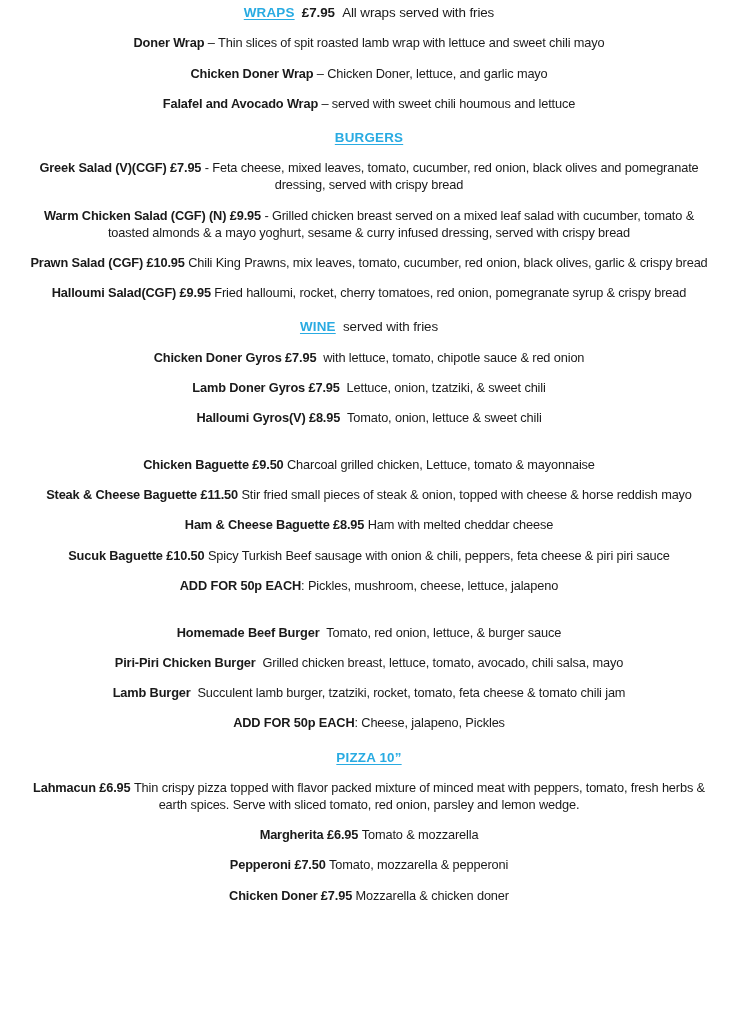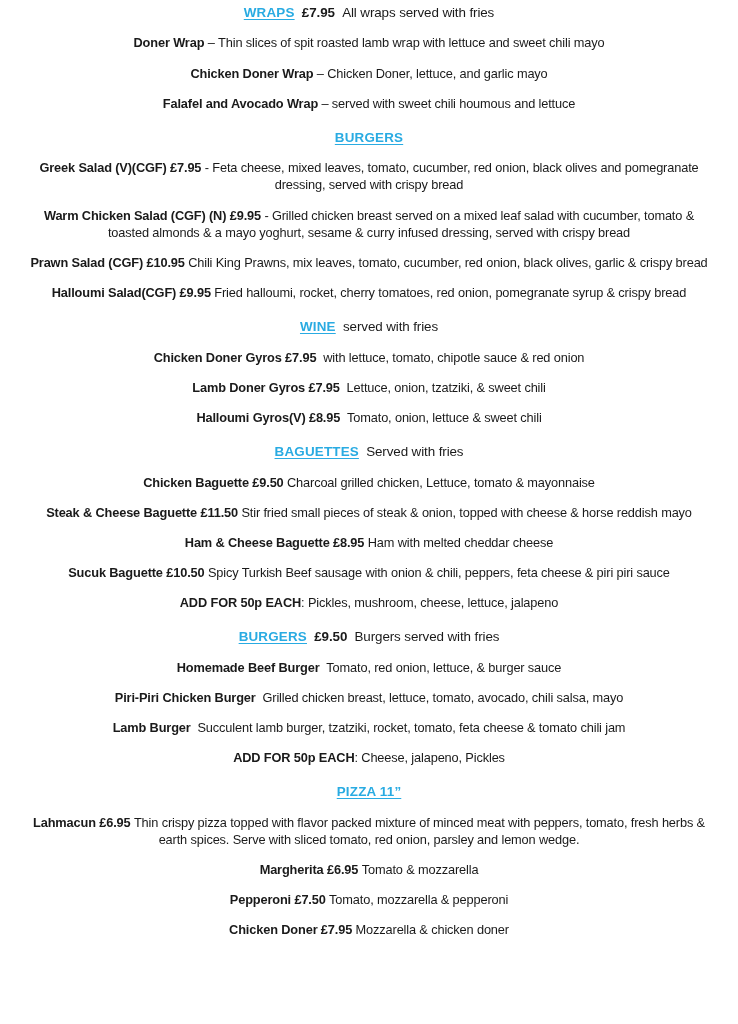--- a/index.html
+++ b/index.html
@@ -108,43 +108,41 @@
       <div class="line"><span class="item-name">Halloumi Salad(CGF) £9.95</span>&nbsp;<span class="item-desc">Fried halloumi, rocket, cherry tomatoes, red onion, pomegranate syrup &amp; crispy bread</span></div>
       <div class="gap-lg"></div>
       <div class="section-head"><span class="head-word">WINE</span>&nbsp;&nbsp;<span class="head-note">served with fries</span></div>
       <div class="gap-md"></div>
       <div class="line"><span class="item-name">Chicken Doner Gyros £7.95</span>&nbsp;&nbsp;<span class="item-desc">with lettuce, tomato, chipotle sauce &amp; red onion</span></div>
       <div class="gap-md"></div>
       <div class="line"><span class="item-name">Lamb Doner Gyros £7.95</span>&nbsp;&nbsp;<span class="item-desc">Lettuce, onion, tzatziki, &amp; sweet chili</span></div>
       <div class="gap-md"></div>
       <div class="line"><span class="item-name">Halloumi Gyros(V) £8.95</span>&nbsp;&nbsp;<span class="item-desc">Tomato, onion, lettuce &amp; sweet chili</span></div>
       <div class="gap-lg"></div>
-      <div class="section-head"><span class="head-word">BAGUETTES</span>&nbsp;&nbsp;<span class="head-note">Served with fries</span></div>
       <div class="gap-md"></div>
       <div class="line"><span class="item-name">Chicken Baguette £9.50</span>&nbsp;<span class="item-desc">Charcoal grilled chicken, Lettuce, tomato &amp; mayonnaise</span></div>
       <div class="gap-md"></div>
       <div class="line"><span class="item-name">Steak &amp; Cheese Baguette £11.50</span>&nbsp;<span class="item-desc">Stir fried small pieces of steak &amp; onion, topped with cheese &amp; horse reddish mayo</span></div>
       <div class="gap-md"></div>
       <div class="line"><span class="item-name">Ham &amp; Cheese Baguette £8.95</span>&nbsp;<span class="item-desc">Ham with melted cheddar cheese</span></div>
       <div class="gap-md"></div>
       <div class="line"><span class="item-name">Sucuk Baguette £10.50</span>&nbsp;<span class="item-desc">Spicy Turkish Beef sausage with onion &amp; chili, peppers, feta cheese &amp; piri piri sauce</span></div>
       <div class="gap-md"></div>
       <div class="line"><span class="item-name">ADD FOR 50p EACH</span><span class="item-desc">: Pickles, mushroom, cheese, lettuce, jalapeno</span></div>
       <div class="gap-lg"></div>
-      <div class="section-head"><span class="head-word">BURGERS</span>&nbsp;&nbsp;<span class="price">£9.50</span>&nbsp;&nbsp;<span class="head-note">Burgers served with fries</span></div>
       <div class="gap-md"></div>
       <div class="line"><span class="item-name">Homemade Beef Burger</span>&nbsp;&nbsp;<span class="item-desc">Tomato, red onion, lettuce, &amp; burger sauce</span></div>
       <div class="gap-md"></div>
       <div class="line"><span class="item-name">Piri-Piri Chicken Burger</span>&nbsp;&nbsp;<span class="item-desc">Grilled chicken breast, lettuce, tomato, avocado, chili salsa, mayo</span></div>
       <div class="gap-md"></div>
       <div class="line"><span class="item-name">Lamb Burger</span>&nbsp;&nbsp;<span class="item-desc">Succulent lamb burger, tzatziki, rocket, tomato, feta cheese &amp; tomato chili jam</span></div>
       <div class="gap-md"></div>
       <div class="line"><span class="item-name">ADD FOR 50p EACH</span><span class="item-desc">: Cheese, jalapeno, Pickles</span></div>
       <div class="gap-lg"></div>
-      <div class="section-head"><span class="head-word">PIZZA 11”</span></div>
+      <div class="section-head"><span class="head-word">PIZZA 10”</span></div>
       <div class="gap-md"></div>
       <div class="line"><span class="item-name">Lahmacun £6.95</span>&nbsp;<span class="item-desc">Thin crispy pizza topped with flavor packed mixture of minced meat with peppers, tomato, fresh herbs &amp; earth spices. Serve with sliced tomato, red onion, parsley and lemon wedge.</span></div>
       <div class="gap-md"></div>
       <div class="line"><span class="item-name">Margherita £6.95</span>&nbsp;<span class="item-desc">Tomato &amp; mozzarella</span></div>
       <div class="gap-md"></div>
       <div class="line"><span class="item-name">Pepperoni £7.50</span>&nbsp;<span class="item-desc">Tomato, mozzarella &amp; pepperoni</span></div>
       <div class="gap-md"></div>
       <div class="line"><span class="item-name">Chicken Doner £7.95</span>&nbsp;<span class="item-desc">Mozzarella &amp; chicken doner</span></div>
     </div>
 </div>

